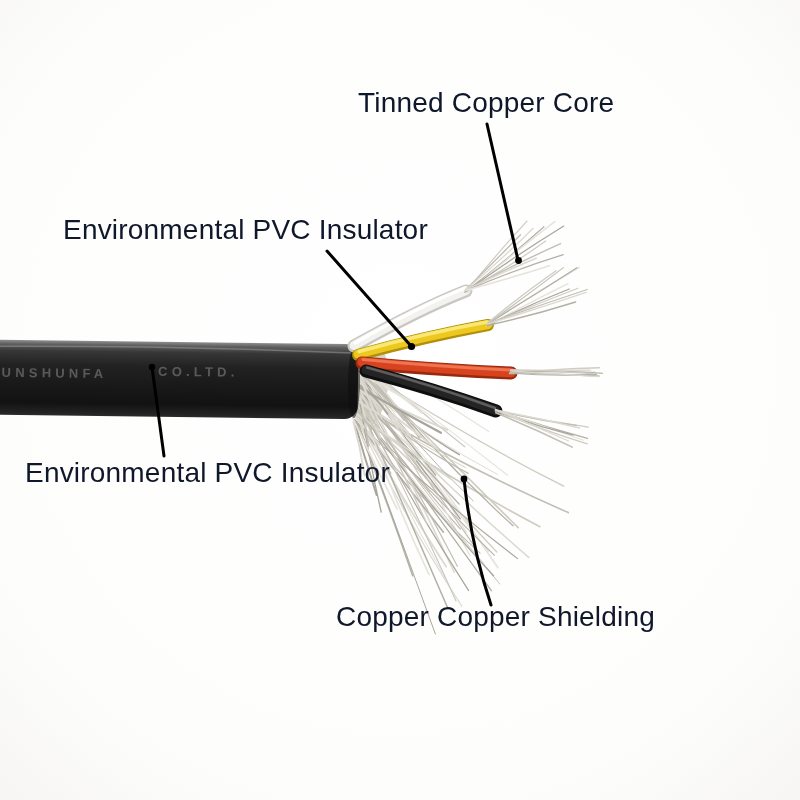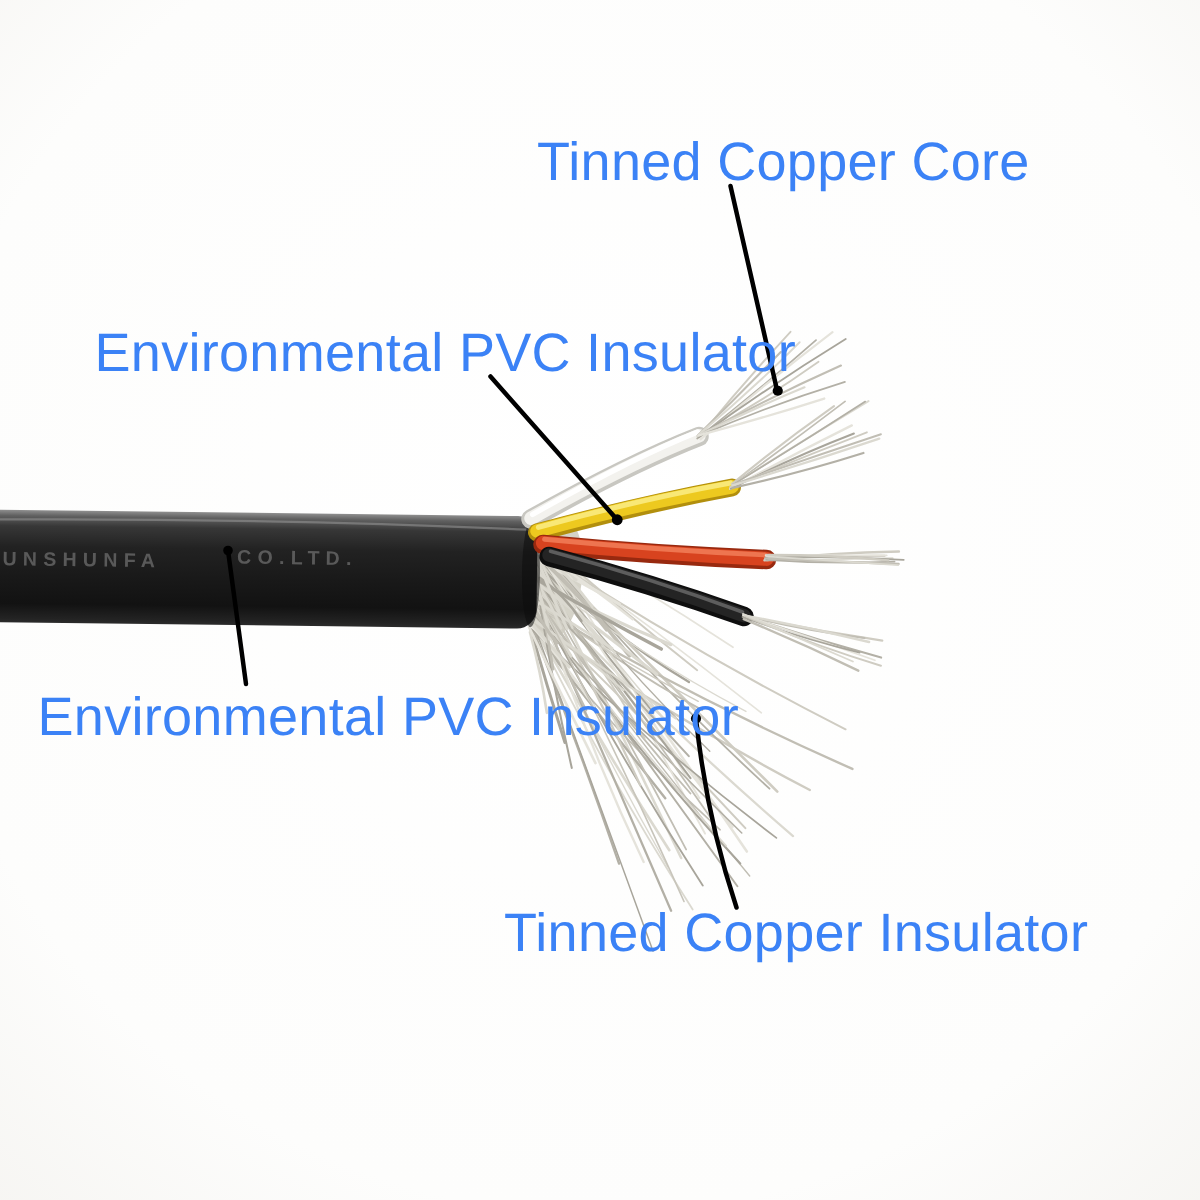--- a/index.html
+++ b/index.html
@@ -3,21 +3,21 @@
 <meta charset="utf-8">
 <style>
   html,body{margin:0;padding:0;background:#e9e9e9;}
   .stage{
     position:relative;width:800px;height:800px;margin:0 auto;
     background:#fdfdfc;overflow:hidden;
     font-family:"Liberation Sans",sans-serif;
   }
   svg{position:absolute;left:0;top:0;}
   .label{
-    position:absolute;font-size:36px;line-height:1.1;color:#3b82f6;
+    position:absolute;font-size:28px;line-height:1.1;color:#0f172a;
     white-space:nowrap;letter-spacing:0.2px;
   }
   .jprint{
     font-family:"Liberation Sans",sans-serif;font-size:13px;font-weight:bold;
     letter-spacing:4.2px;fill:#8a8a8a;opacity:0.55;
   }
 </style>
 </head>
 <body>
 
@@ -225,14 +225,14 @@
       </g>
     </g>
   </svg>
 
   <div class="label" style="left:358px;top:88px;">Tinned Copper Core</div>
 
   <div class="label" style="left:63px;top:215px;">Environmental PVC Insulator</div>
 
   <div class="label" style="left:25px;top:458px;">Environmental PVC Insulator</div>
 
-  <div class="label" style="left:336px;top:602px;">Tinned Copper Insulator</div>
+  <div class="label" style="left:336px;top:602px;">Copper Copper Shielding</div>
 </div>
 
 </body></html>

